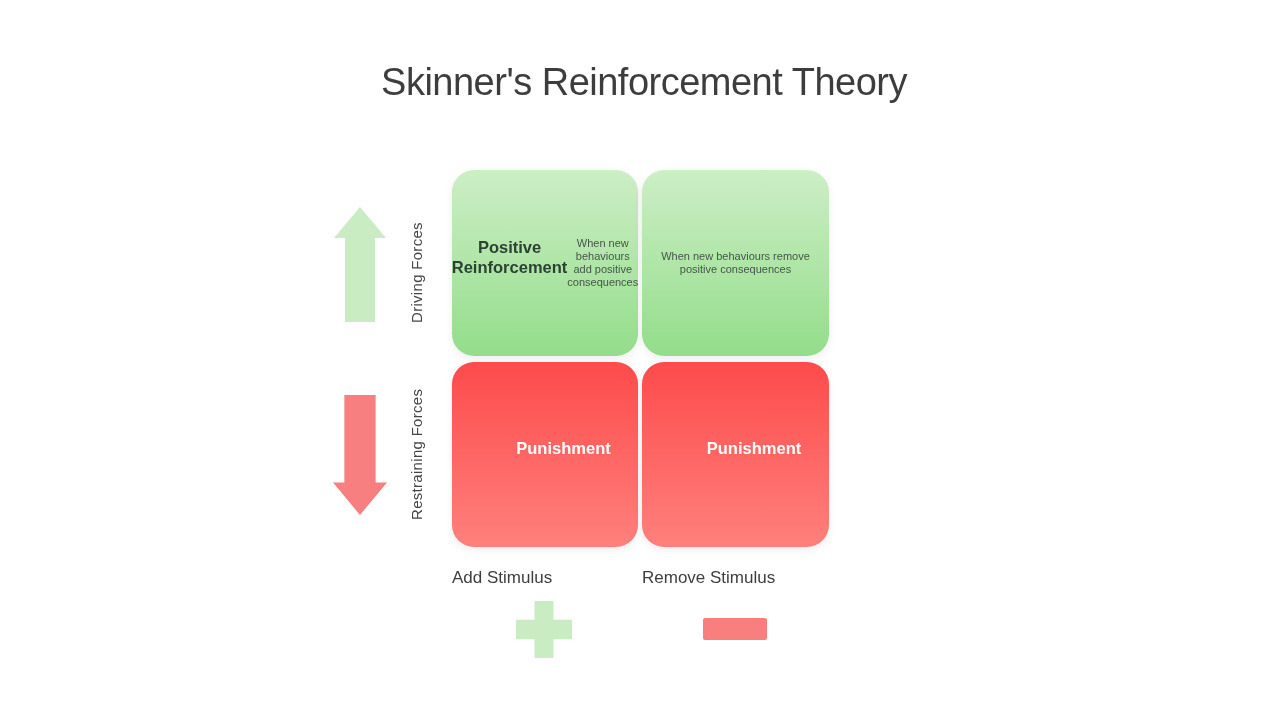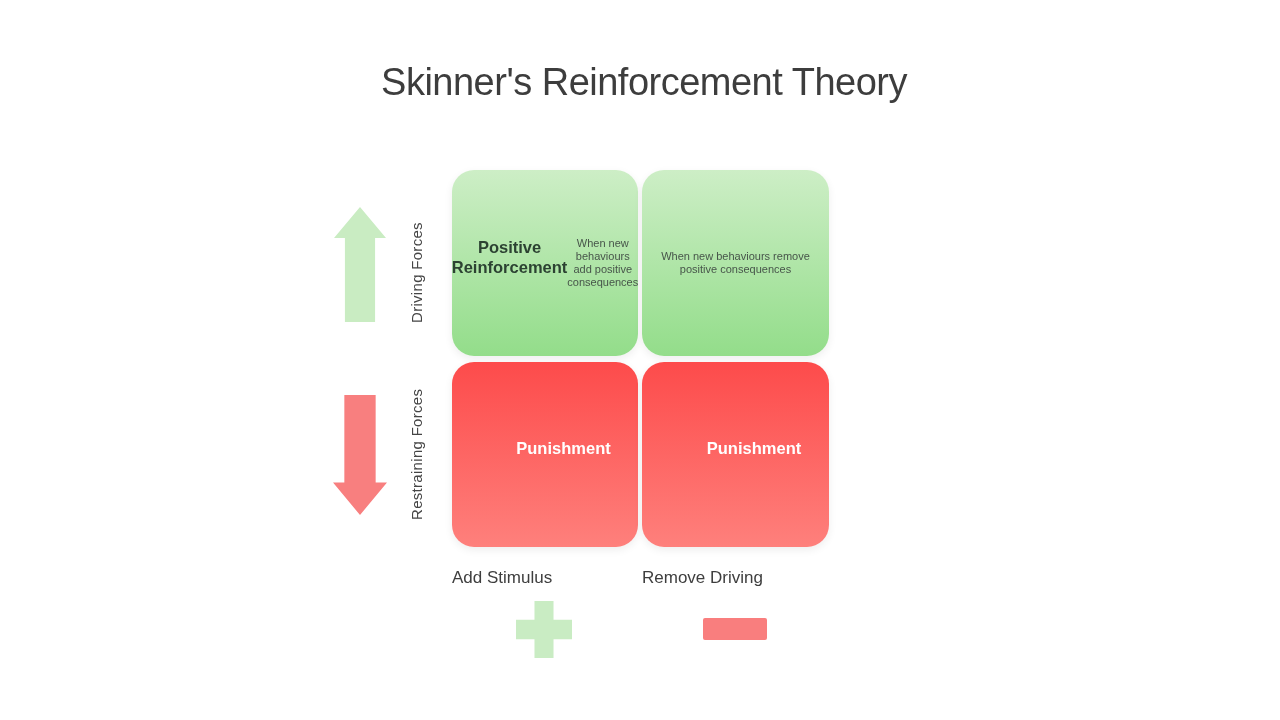--- a/index.html
+++ b/index.html
@@ -159,18 +159,18 @@
       <div class="card-title">Punishment</div>
     </div>
 
     <div class="card red">
       <div class="card-title">Punishment</div>
     </div>
 
   </div>
 
   <div class="h-label add">Add Stimulus</div>
-  <div class="h-label remove">Remove Driving</div>
+  <div class="h-label remove">Remove Stimulus</div>
 
   <div class="plus-icon"></div>
   <div class="minus-icon"></div>
 
 </div>
 
 </body></html>

